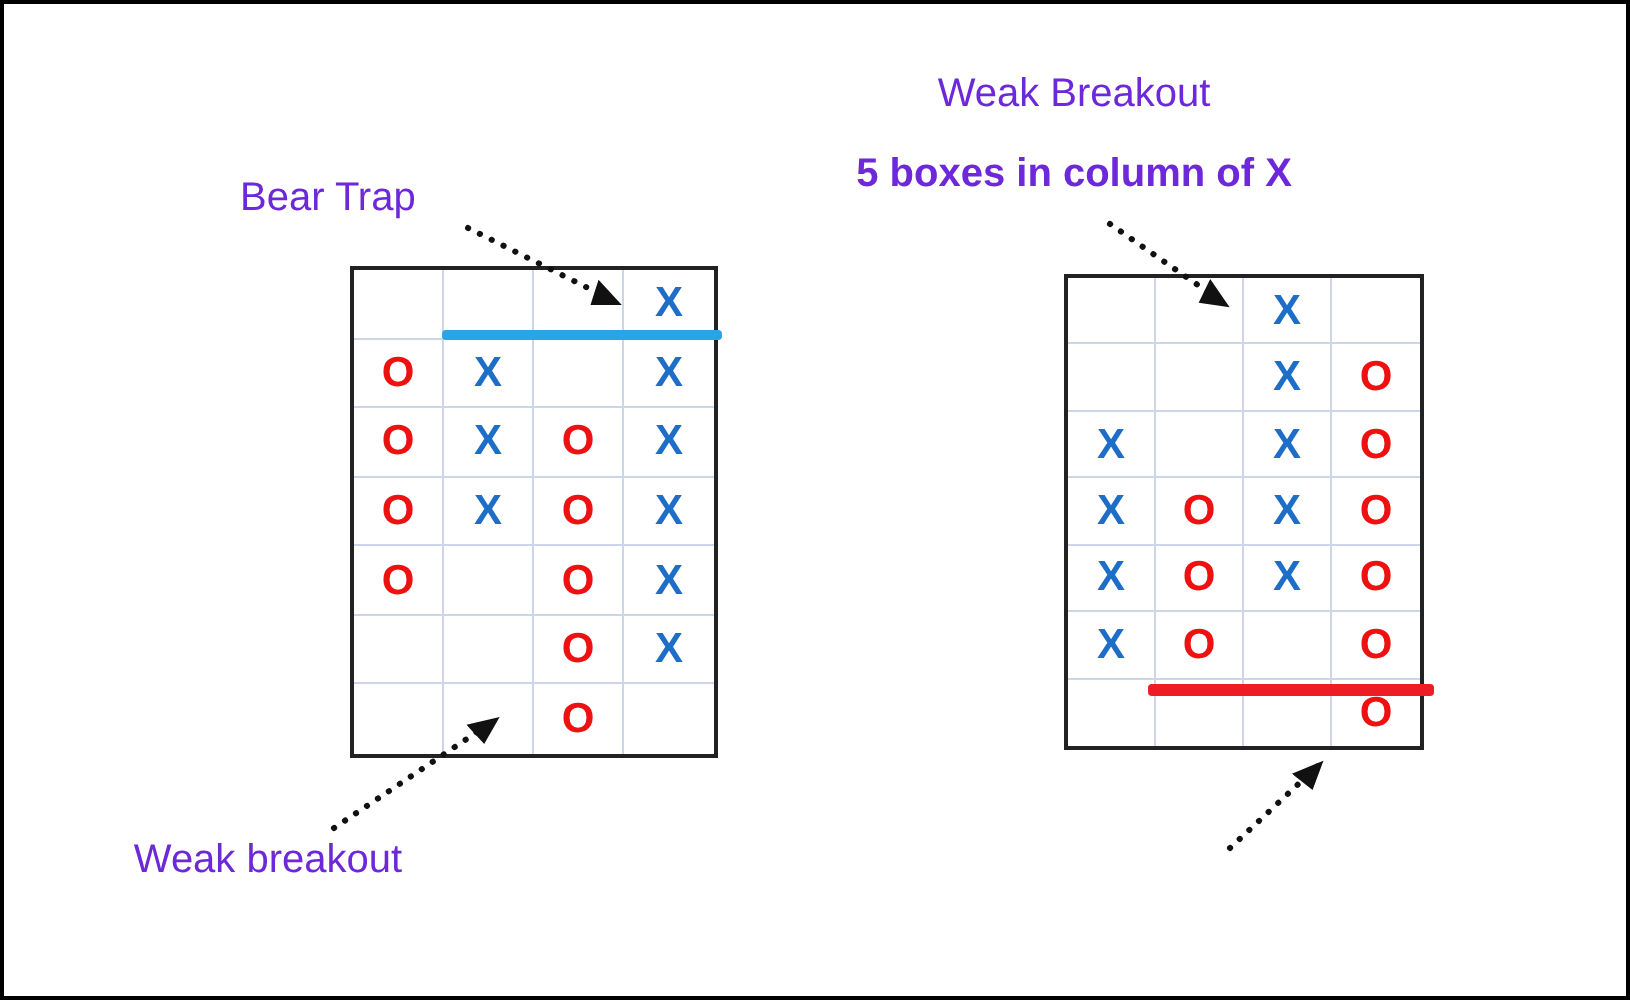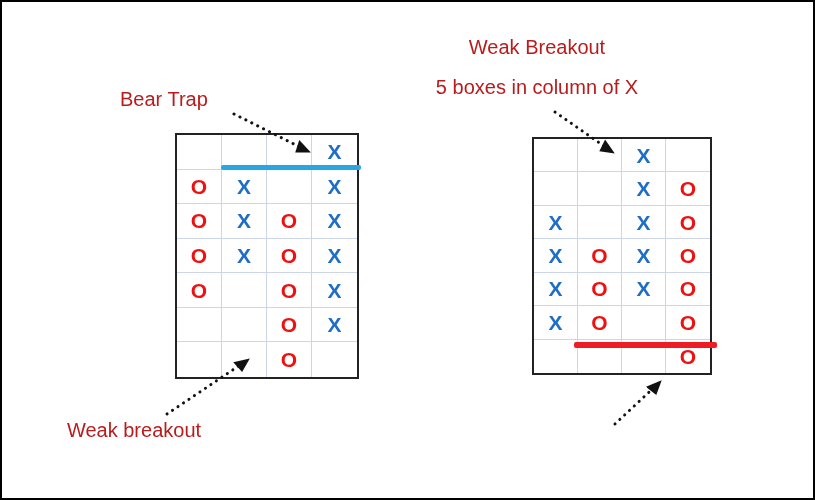--- a/index.html
+++ b/index.html
@@ -10,21 +10,21 @@
     border:2px solid #000;
     background:#fff;
     font-family:"Liberation Sans", sans-serif;
     color:#1a1a1a;
     overflow:hidden;
   }
   .label{
     position:absolute;
     font-size:20px;
     white-space:nowrap;
-    color:#b91c1c;
+    color:#6d28d9;
   }
   .label-center{text-align:center;white-space:normal;}
   .label-center div{white-space:nowrap;}
   .pf-grid{
     position:absolute;
     display:grid;
     box-sizing:border-box;
     border:2px solid #222;
     background:#fff;
   }
@@ -56,21 +56,21 @@
 </style>
 </head>
 <body>
 
 <div class="canvas">
 
   <div class="label" style="left:118px;top:86px;">Bear Trap</div>
 
   <div class="label label-center" style="left:415px;top:34px;width:240px;">
     <div>Weak Breakout</div>
-    <div style="margin-top:17px;">5 boxes in column of X</div>
+    <div style="margin-top:17px;font-weight:bold;">5 boxes in column of X</div>
   </div>
 
   <div class="label label-center" style="left:12px;top:417px;width:240px;">
     <div>Weak breakout</div>
   </div>
 
 
   <div class="pf-grid" id="left-grid">
       <div class="cell"></div>
       <div class="cell"></div>

